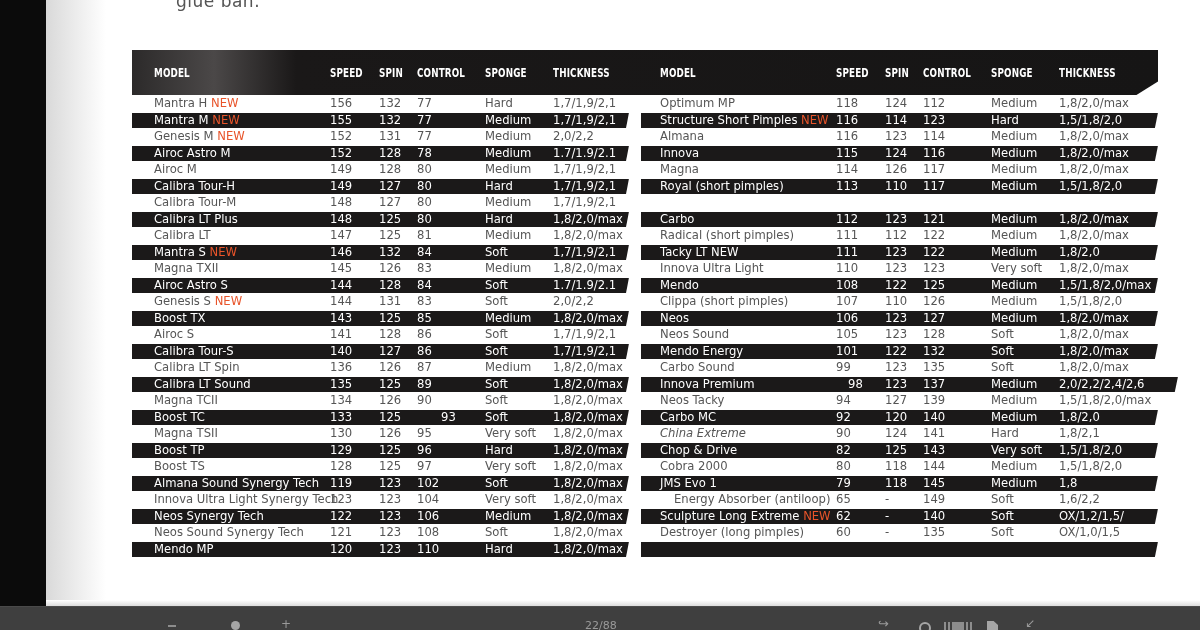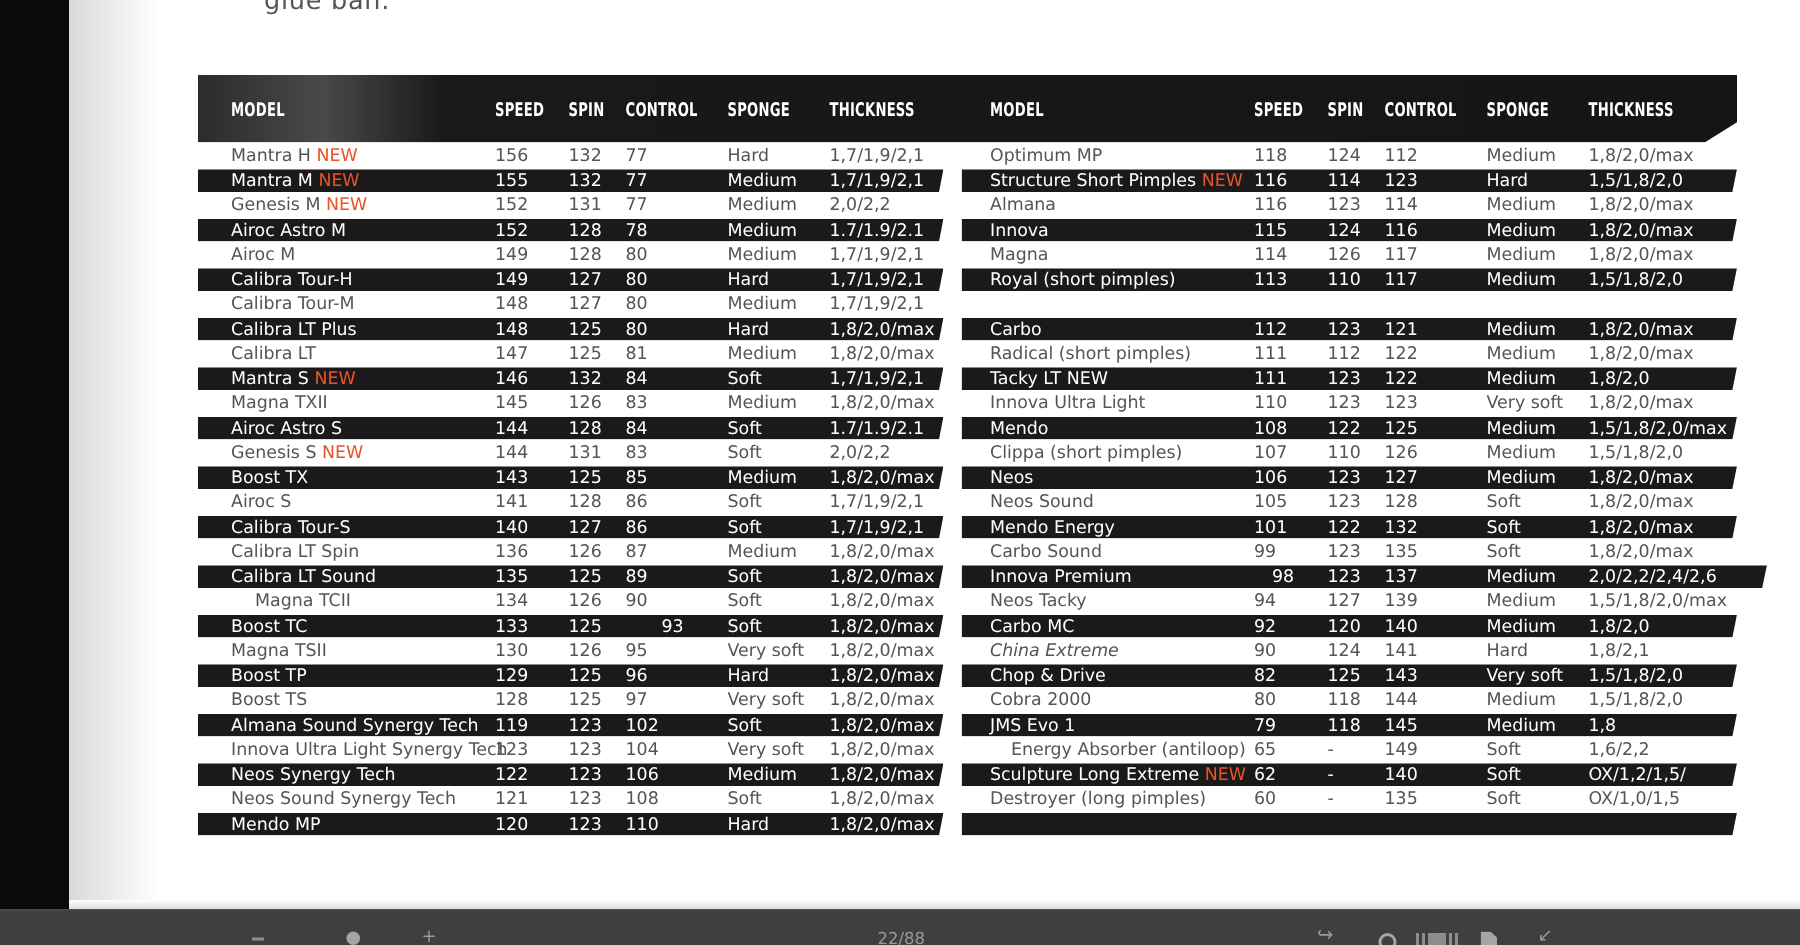--- a/index.html
+++ b/index.html
@@ -234,21 +234,21 @@
     </div>
     <div class="row dark left" style="left: 132px; width: 497px; top: 376.5px;">
       <span class="cell" style="left: 22px;"><span>Calibra LT Sound</span></span>
       <span class="cell" style="left: 198px;"><span>135</span></span>
       <span class="cell" style="left: 247px;"><span>125</span></span>
       <span class="cell" style="left: 285px;"><span>89</span></span>
       <span class="cell" style="left: 353px;"><span>Soft</span></span>
       <span class="cell" style="left: 421px;"><span>1,8/2,0/max</span></span>
     </div>
     <div class="row light left" style="left: 132px; width: 497px; top: 393px;">
-      <span class="cell" style="left: 22px; margin-left: 16px;"><span>Magna TCII</span></span>
+      <span class="cell" style="left: 22px;"><span>Magna TCII</span></span>
       <span class="cell" style="left: 198px;"><span>134</span></span>
       <span class="cell" style="left: 247px;"><span>126</span></span>
       <span class="cell" style="left: 285px;"><span>90</span></span>
       <span class="cell" style="left: 353px;"><span>Soft</span></span>
       <span class="cell" style="left: 421px;"><span>1,8/2,0/max</span></span>
     </div>
     <div class="row dark left" style="left: 132px; width: 497px; top: 409.5px;">
       <span class="cell" style="left: 22px;"><span>Boost TC</span></span>
       <span class="cell" style="left: 198px;"><span>133</span></span>
       <span class="cell" style="left: 247px;"><span>125</span></span>

